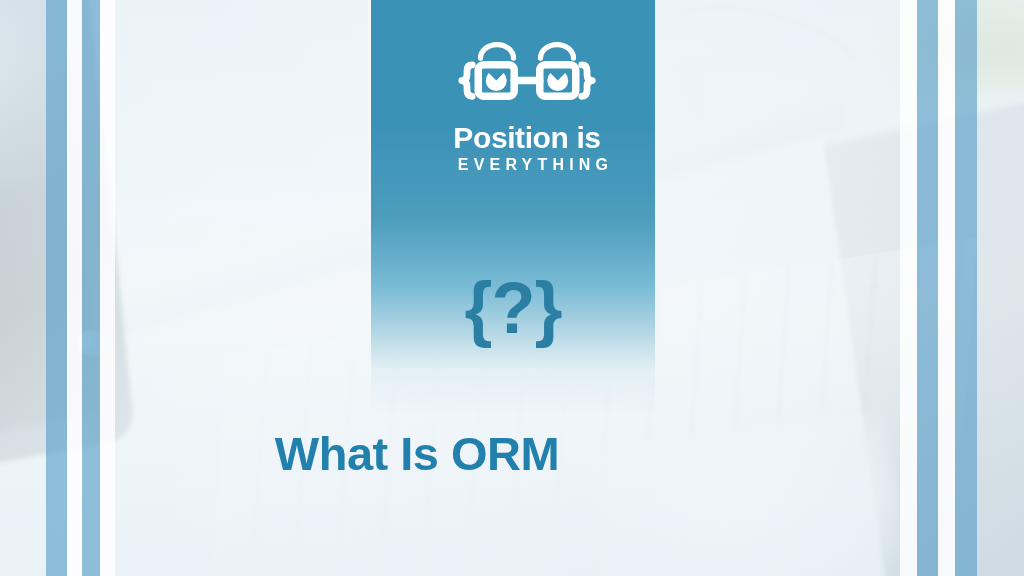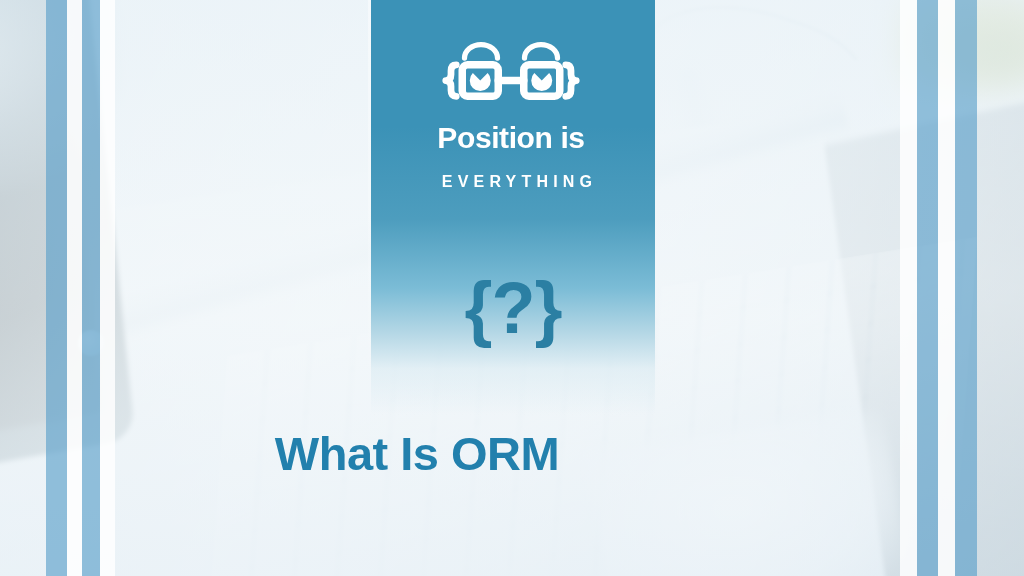--- a/index.html
+++ b/index.html
@@ -203,41 +203,41 @@
     left: 368px;
     top: 0;
     width: 3px;
     height: 576px;
     background: linear-gradient(180deg, rgba(255,255,255,0.45) 0%, rgba(255,255,255,0.15) 45%, rgba(255,255,255,0) 70%);
   }
 
   
   .logo {
     position: absolute;
-    left: 369px;
+    left: 385px;
     top: 40px;
     width: 284px;
     text-align: center;
   }
   .logo-mark { display: block; margin: 0 auto; }
   .logo-word {
     margin-top: 8px;
     color: #ffffff;
     font-size: 30px;
     font-weight: bold;
     letter-spacing: -0.4px;
     line-height: 1.02;
   }
   .logo-sub {
     color: #ffffff;
     font-size: 16px;
     font-weight: bold;
     letter-spacing: 5.2px;
     line-height: 1.2;
-    margin-top: 18px;
+    margin-top: 1px;
     padding-left: 17px;
   }
 
   
   .q-mark {
     position: absolute;
     left: 371px;
     top: 272px;
     width: 284px;
     text-align: center;

